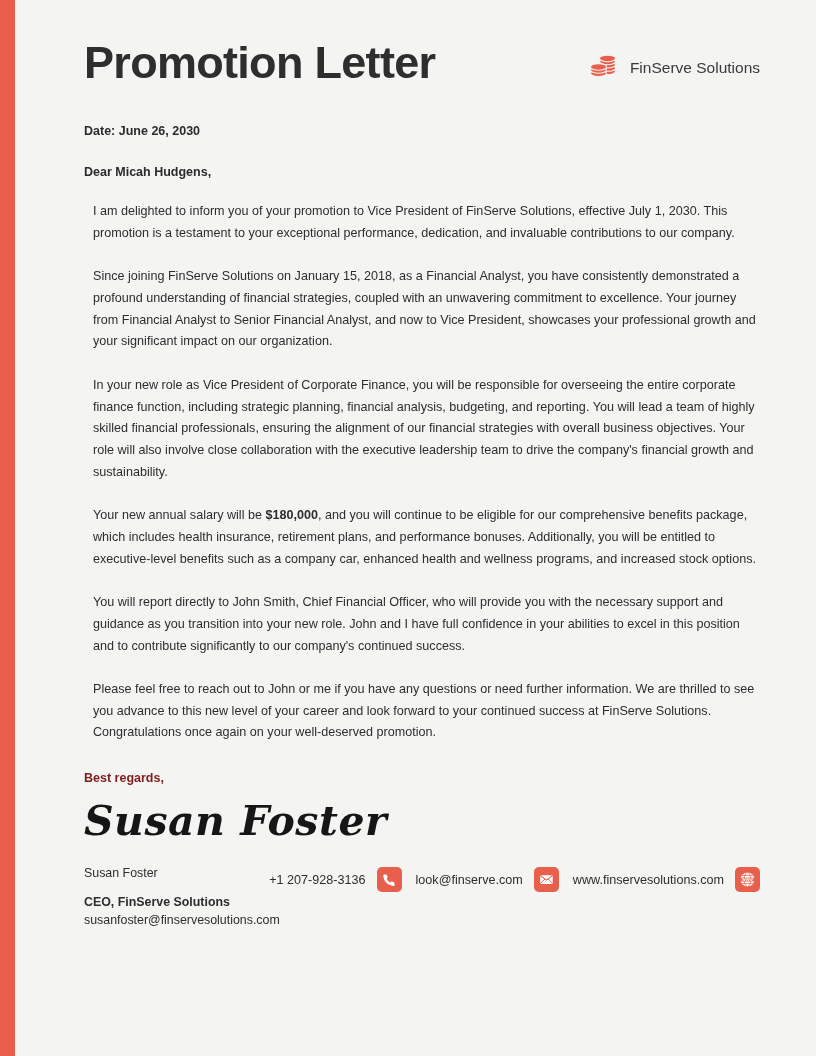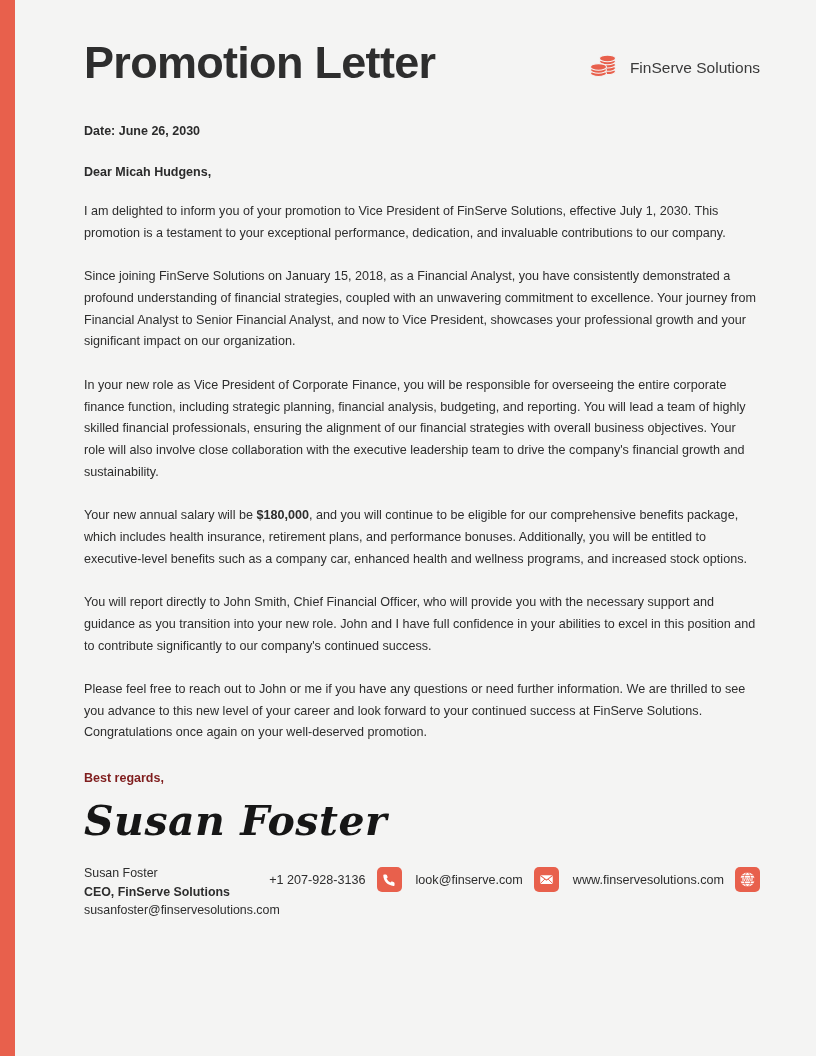--- a/index.html
+++ b/index.html
@@ -100,20 +100,21 @@
     margin-top: 27px;
   }
 
   
   .body-par {
     font-size: 12.6px;
     line-height: 1.72;
     color: #2d2d2d;
     margin-top: 22px;
     text-align: left;
+    margin-left: 9px;
   }
   .body-par b { font-weight: bold; }
 
   
   .regards {
     font-size: 12.5px;
     font-weight: bold;
     color: #7f1d1d;
     margin-top: 27px;
   }
@@ -135,21 +136,21 @@
     min-height: 110px;
   }
   .sig-block {
     position: absolute;
     left: 0;
     top: 0;
     font-size: 12.4px;
     line-height: 1.5;
     color: #2d2d2d;
   }
-  .sig-block .role { font-weight: bold; }
+  .sig-block .role { font-weight: bold; margin-top: 10px; }
 
   .contact-block {
     position: absolute;
     right: 0;
     top: 3px;
     display: flex;
     flex-direction: row;
     gap: 14px;
   }
   .contact-row {

